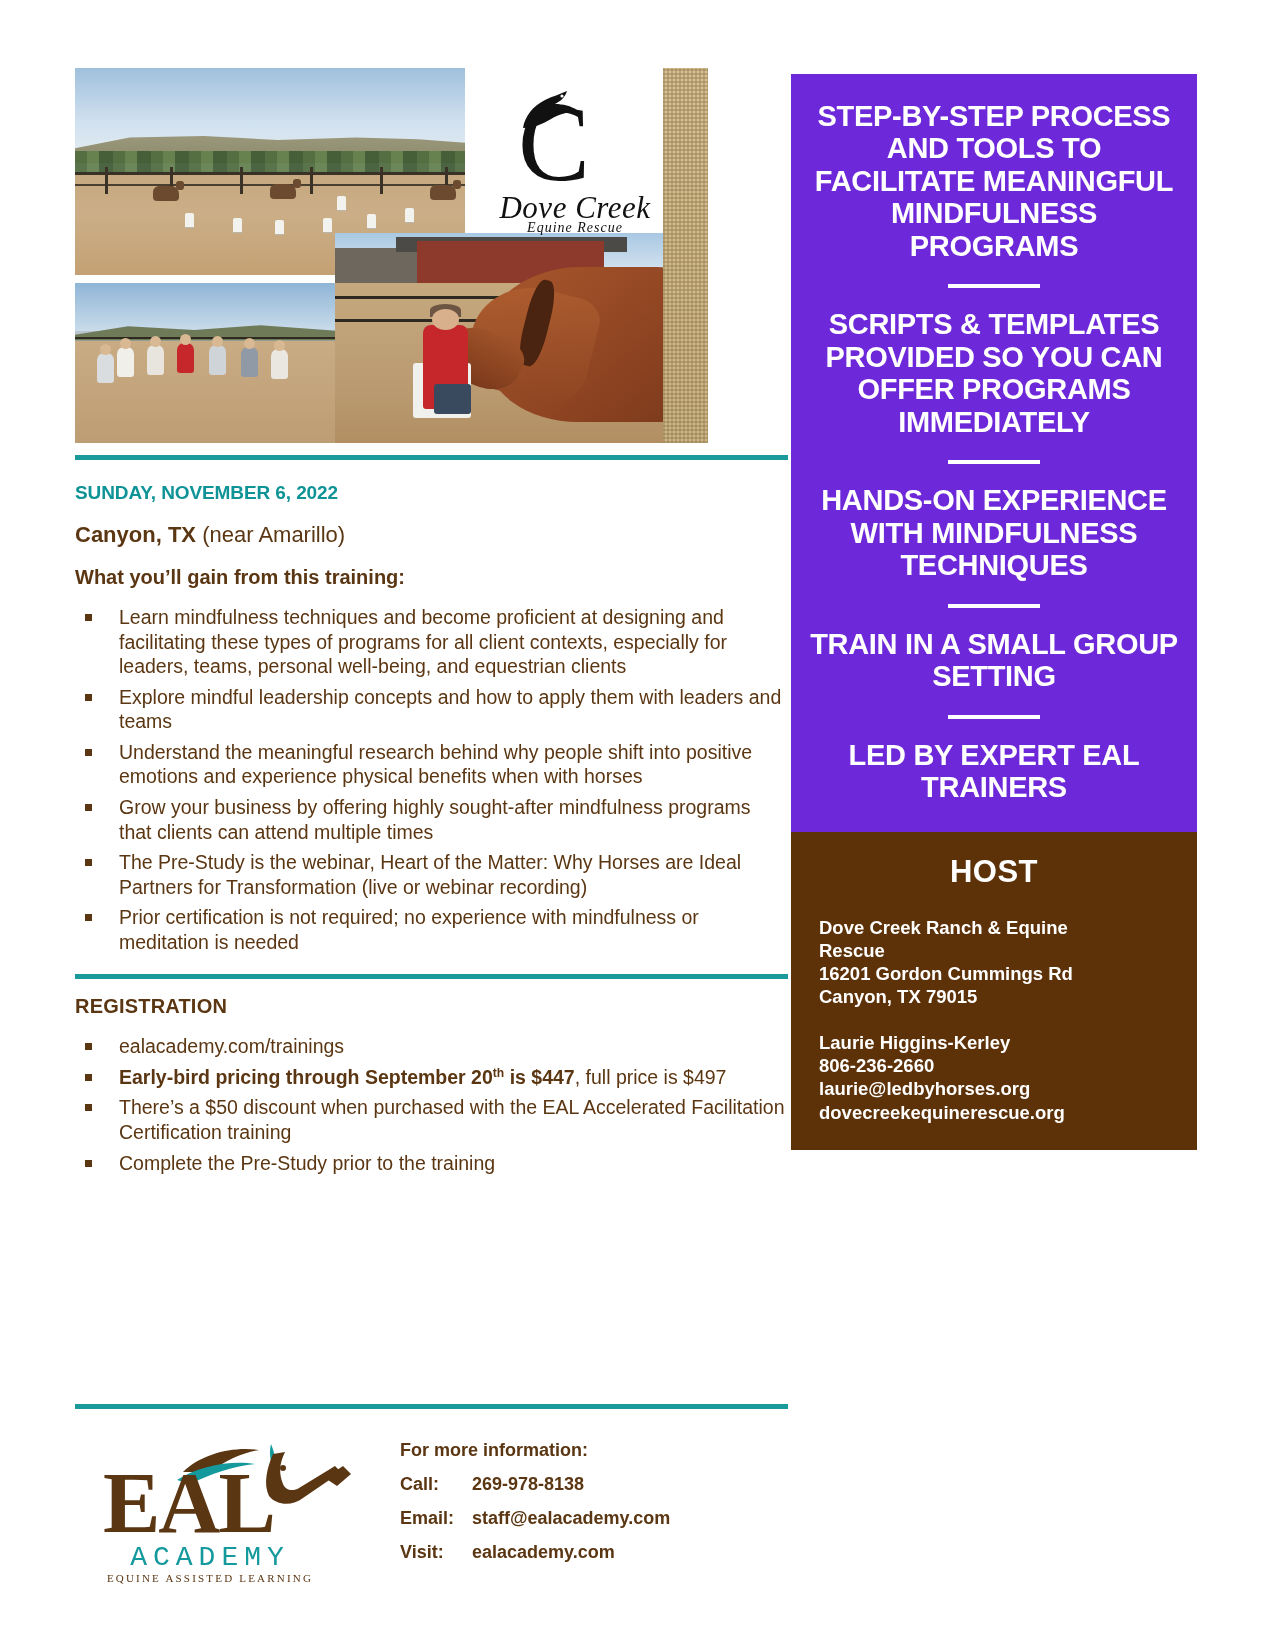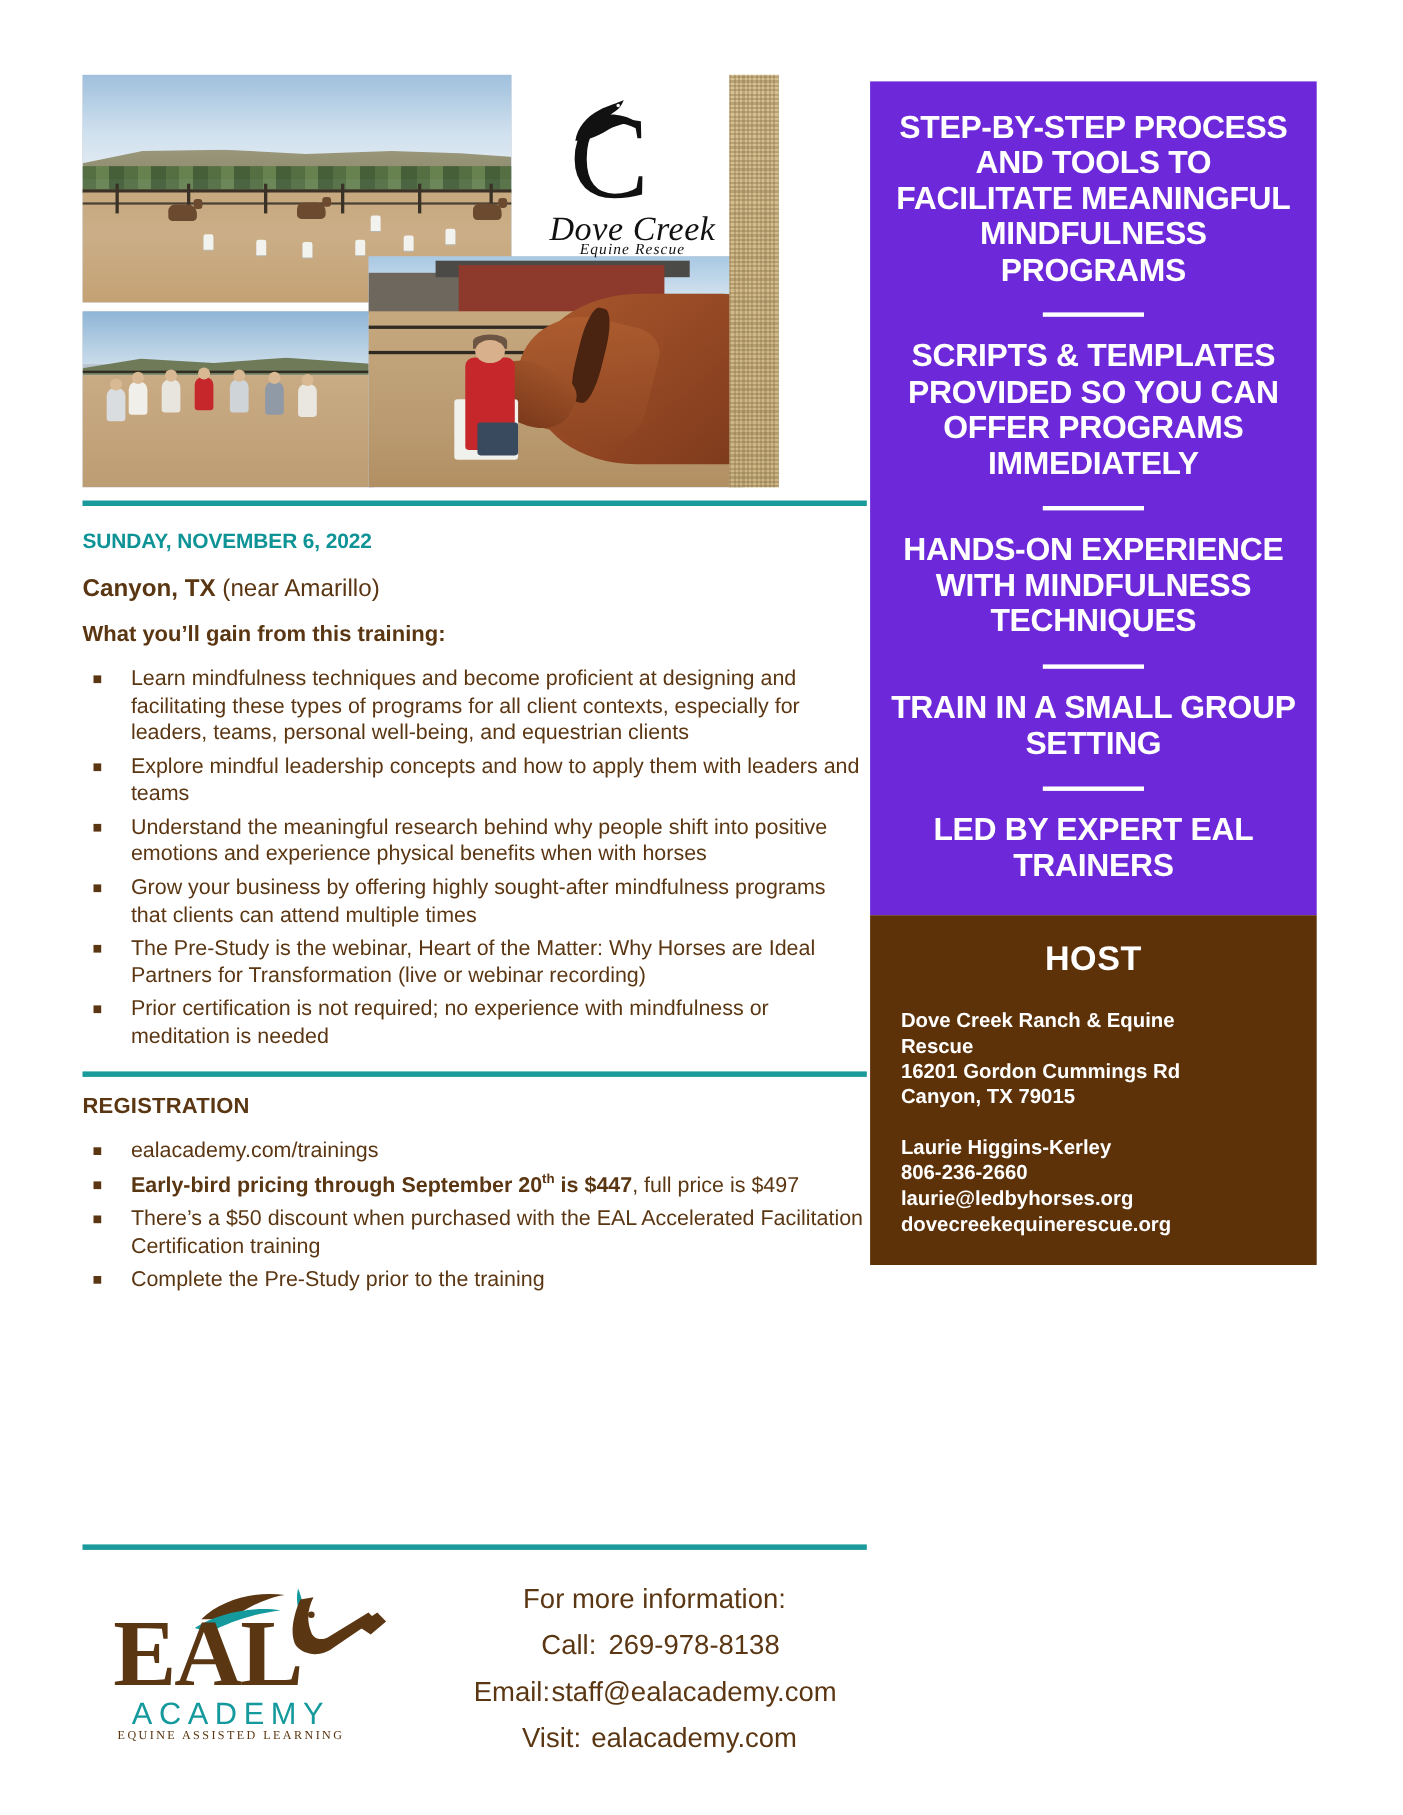--- a/index.html
+++ b/index.html
@@ -125,26 +125,26 @@
   .reg-head { font-size:20px; font-weight:bold; color:#5b3612; margin-top:16px; letter-spacing:.2px;}
 
   .sep { margin-top: 20px; }
 
   
   .footer { position:absolute; left:75px; top:1430px; width:713px; height:150px; }
   .eal-logo { position:absolute; left:10px; top:8px; width:240px; height:128px; }
   .eal-word { position:absolute; left:18px; top:22px;
     font-family:"Liberation Serif", serif; font-size:86px; font-weight:bold; color:#5b3612; letter-spacing:-2px; line-height:1;}
   .eal-academy { position:absolute; left:20px; top:104px; width:210px; text-align:center;
-    font-family:Liberation Sans, sans-serif; font-size:28px; color:#14999c; letter-spacing:6px; }
+    font-family:Liberation Mono, monospace; font-size:28px; color:#14999c; letter-spacing:6px; }
   .eal-tag { position:absolute; left:20px; top:134px; width:210px; text-align:center;
     font-family:"Liberation Serif", serif; font-size:11px; color:#5b3612; letter-spacing:2.2px; }
 
   .contact { position:absolute; left:325px; top:10px; width:390px; color:#5b3612; }
-  .contact .row { font-size:25px; font-weight:normal; margin-bottom:13px;text-align:center; }
+  .contact .row { font-size:18px; font-weight:bold; margin-bottom:13px; }
   .contact .lbl { display:inline-block; width:72px; }
 
   
   .right-col { position:absolute; left:791px; top:74px; width:406px; }
   .teal-panel { background:#6d28d9; padding: 26px 12px 28px; }
   .teal-block { color:#ffffff; text-align:center; font-weight:bold; line-height:1.12;
     font-size:29px; letter-spacing:-0.3px; padding: 0 2px; }
   .divider { width:92px; height:4px; background:#ffffff; margin: 22px auto 20px; }
 
   .brown-panel { background:#5d3209; padding: 22px 0 26px 0; }

